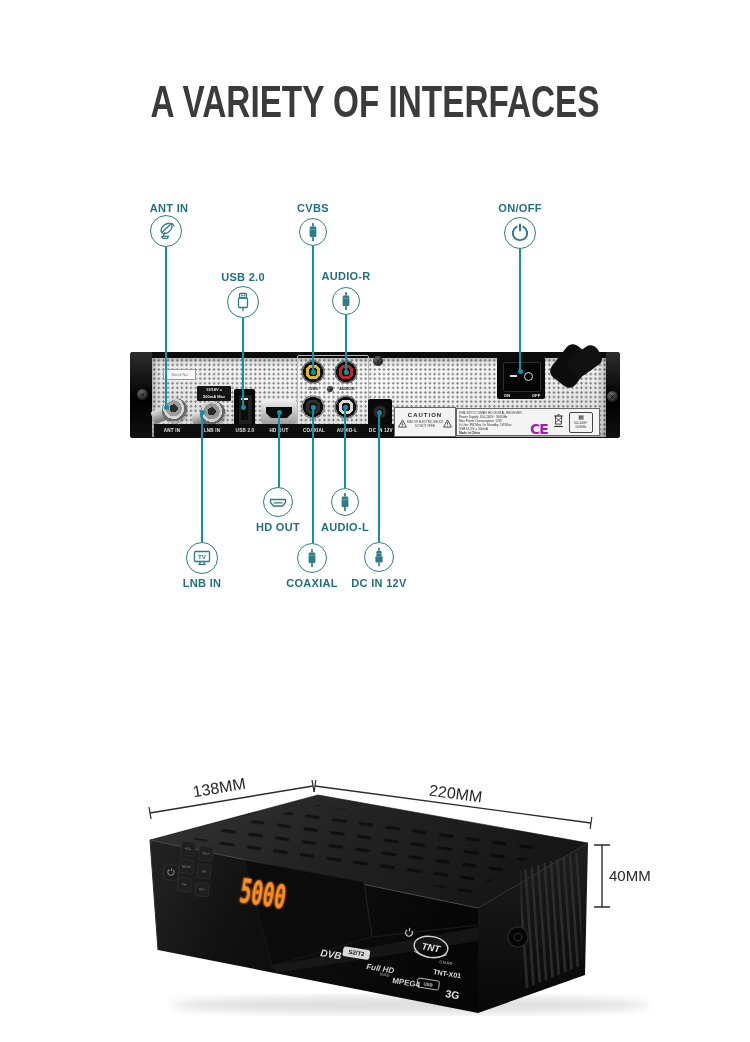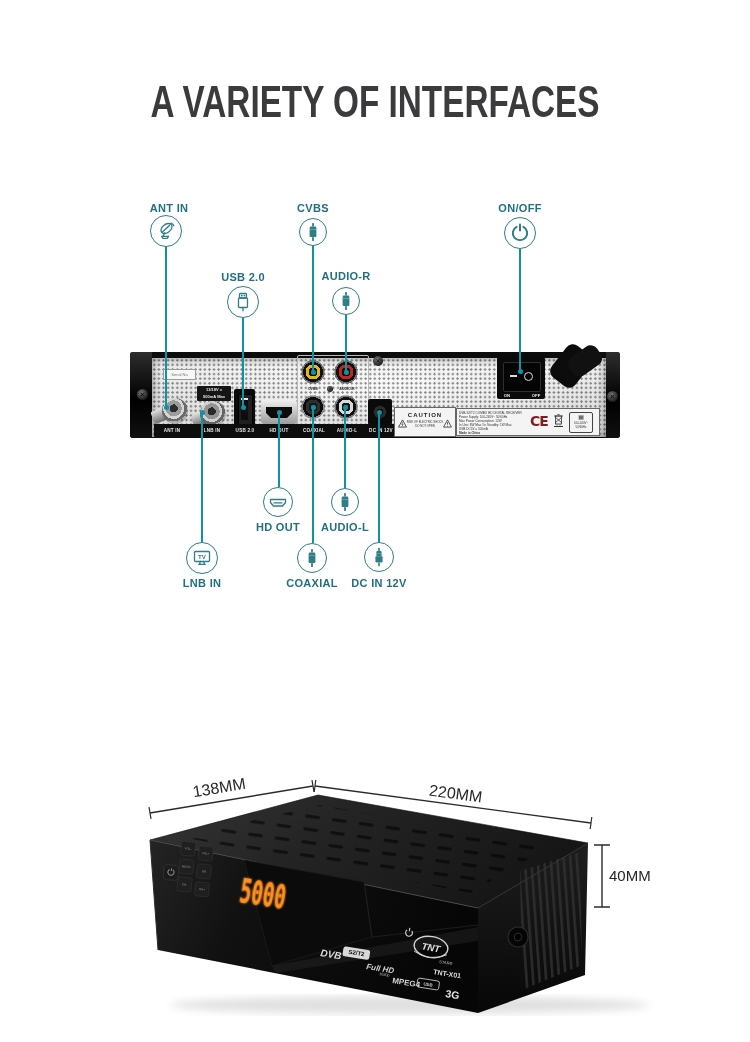--- a/index.html
+++ b/index.html
@@ -239,21 +239,21 @@
 
     <div class="pp wlabel" style="left:326px;top:56px;width:144px;height:28px">
       <div style="position:absolute;left:2px;top:1.5px;width:68px;font-size:3.1px;line-height:1.35;color:#333">
         <div>DVB-S2/T2 COMBO HD DIGITAL RECEIVER</div>
         <div>Power Supply: 100-240V~ 50/60Hz</div>
         <div>Max Power Consumption: 12W</div>
         <div>In Use: 8W Max / In Standby: 1W Max</div>
         <div>USB DC5V = 500mA</div>
         <div style="font-weight:700">Made in China</div>
       </div>
-      <div style="position:absolute;left:73px;top:4px;font-size:14px;font-weight:700;letter-spacing:-1px;color:#7f1d1d;
+      <div style="position:absolute;left:73px;top:12px;font-size:14px;font-weight:700;letter-spacing:-1px;color:#a21caf;
            font-family:'DejaVu Sans',sans-serif">CE</div>
       <svg width="11" height="15" viewBox="0 0 11 15" style="position:absolute;left:96px;top:4px">
         <rect x="2.5" y="3" width="6" height="8" fill="none" stroke="#333" stroke-width="0.8"></rect>
         <path d="M1 3 h9 M4.5 1.5 h2 M3.5 12 h1 M6.5 12 h1" stroke="#333" stroke-width="0.8"></path>
         <path d="M1 13.5 h9" stroke="#333" stroke-width="1"></path>
         <path d="M2 4 l7 6 M9 4 l-7 6" stroke="#333" stroke-width="0.8"></path>
       </svg>
       <div style="position:absolute;left:112px;top:3px;width:24px;height:21px;border:.8px solid #444;border-radius:2px;
            text-align:center;font-size:2.9px;color:#333;box-sizing:border-box">
         <div style="font-size:6px;line-height:7px;margin-top:1px">▦</div>

